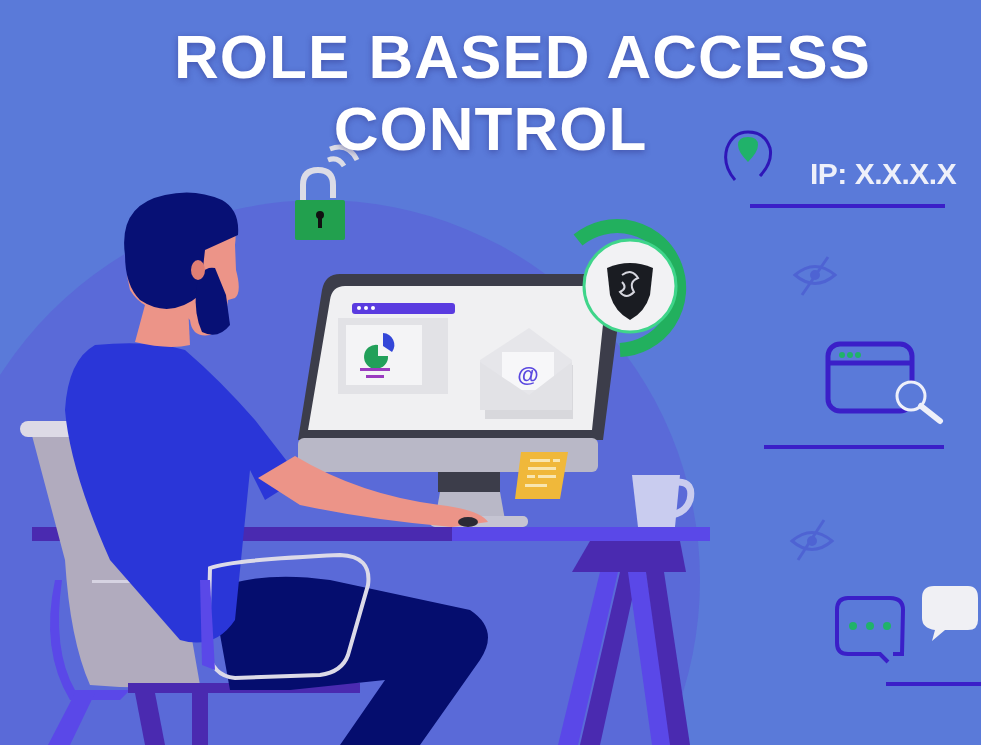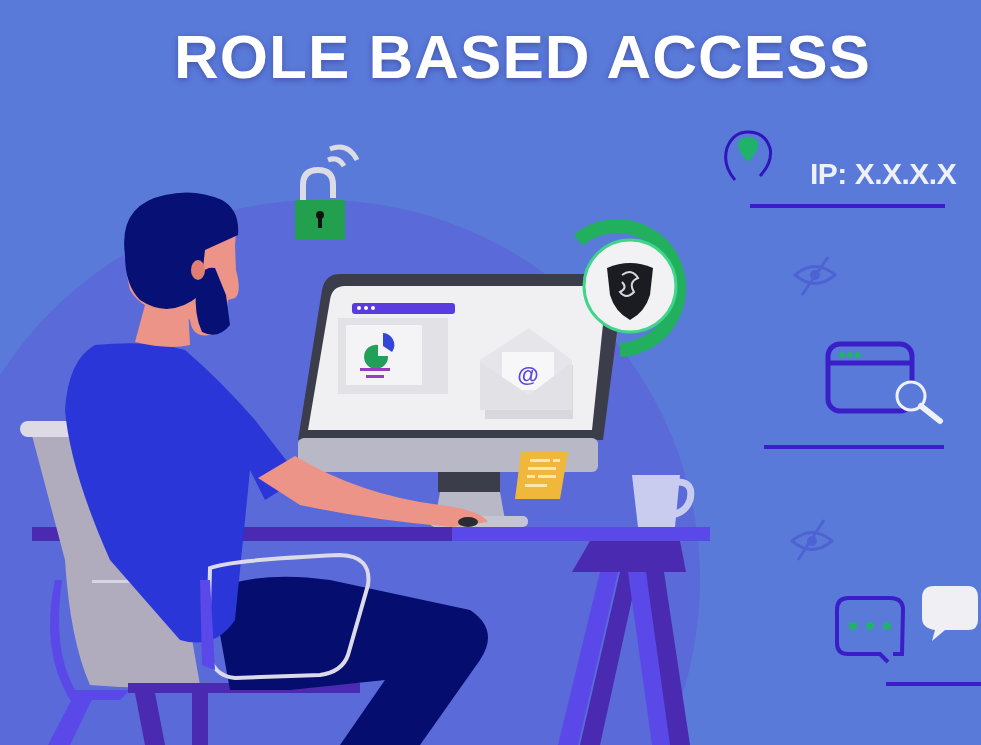--- a/index.html
+++ b/index.html
@@ -156,14 +156,15 @@
         <circle cx="870" cy="626" r="4" fill="#20b26a"></circle>
         <circle cx="887" cy="626" r="4" fill="#20b26a"></circle>
     </g>
     <g>
       <path d="M934,586 L968,586 Q978,586 978,598 L978,620 Q978,630 968,630 L945,630 L932,641 L935,630 Q922,628 922,618 L922,598 Q922,586 934,586 Z" fill="#f0f0f4"></path>
     </g>
     <rect x="886" y="682" width="95" height="4" fill="#3a1fc8"></rect>
   </svg>
 
   <div class="title l1">ROLE BASED ACCESS</div>
+  <div class="title l2">CONTROL</div>
   <div class="ip-text">IP: X.X.X.X</div>
 </div>
 
 </body></html>

